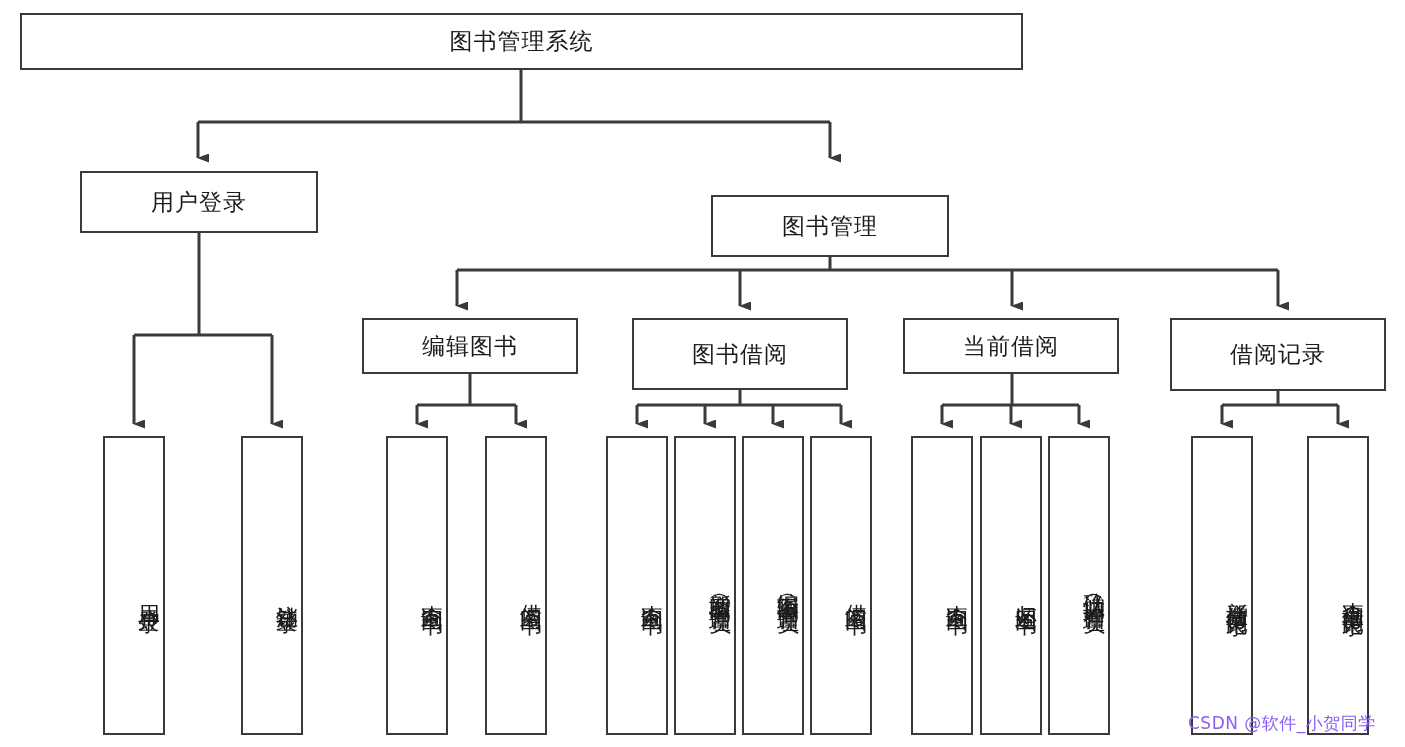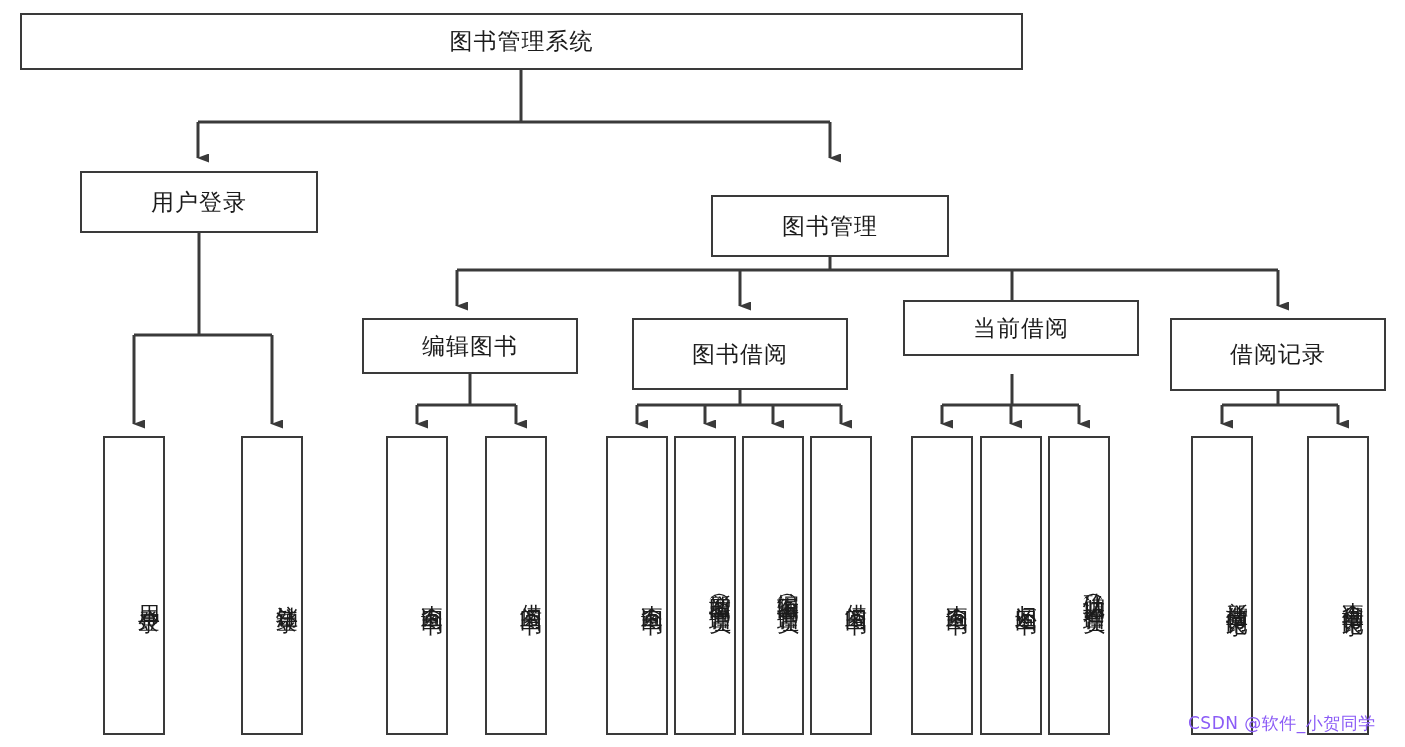--- a/index.html
+++ b/index.html
@@ -136,21 +136,21 @@
   </div>
 
   <div class="node horiz" style="left:362px; top:318px; width:216px; height:56px;">
     <span>编辑图书</span>
   </div>
 
   <div class="node horiz" style="left:632px; top:318px; width:216px; height:72px;">
     <span>图书借阅</span>
   </div>
 
-  <div class="node horiz" style="left:903px; top:300px; width:236px; height:56px;">
+  <div class="node horiz" style="left:903px; top:318px; width:216px; height:56px;">
     <span>当前借阅</span>
   </div>
 
   <div class="node horiz" style="left:1170px; top:318px; width:216px; height:73px;">
     <span>借阅记录</span>
   </div>
 
   <div class="node vert" style="left:103px; top:436px; width:62px; height:299px;">
     <span class="vtext">用户登录</span>
   </div>

